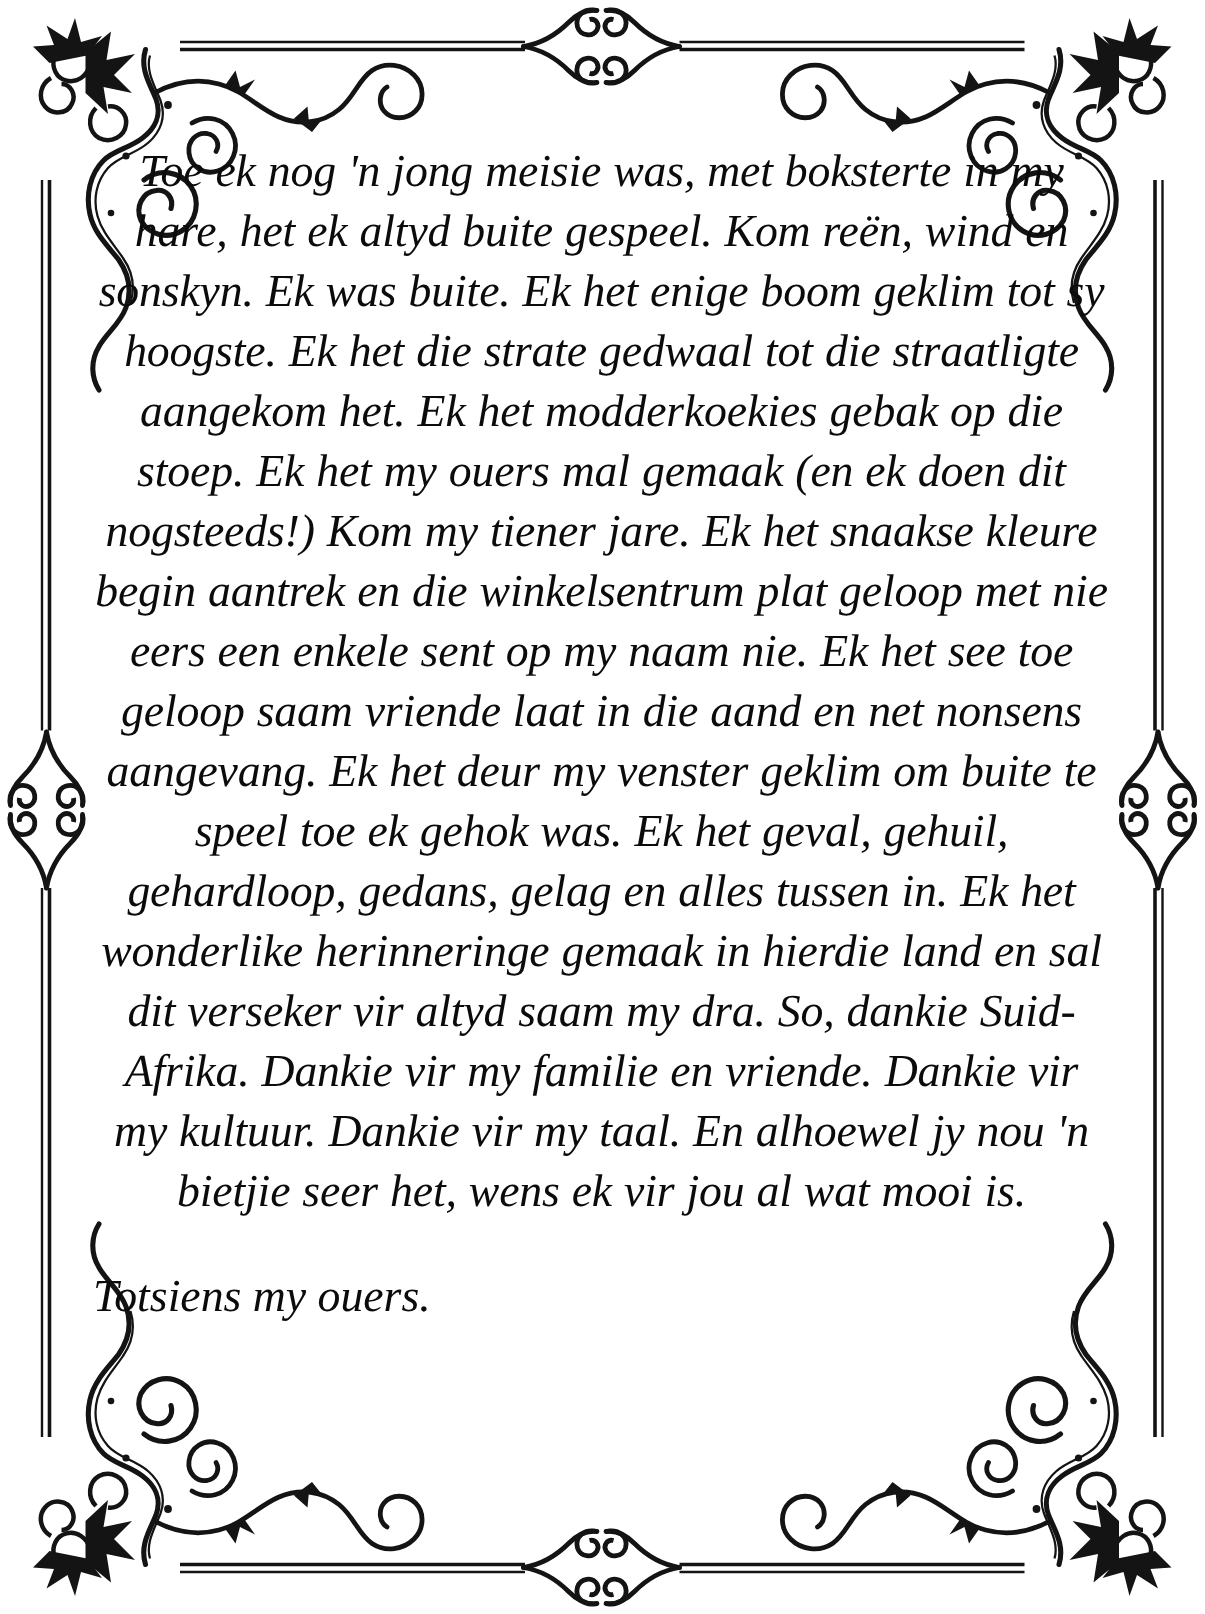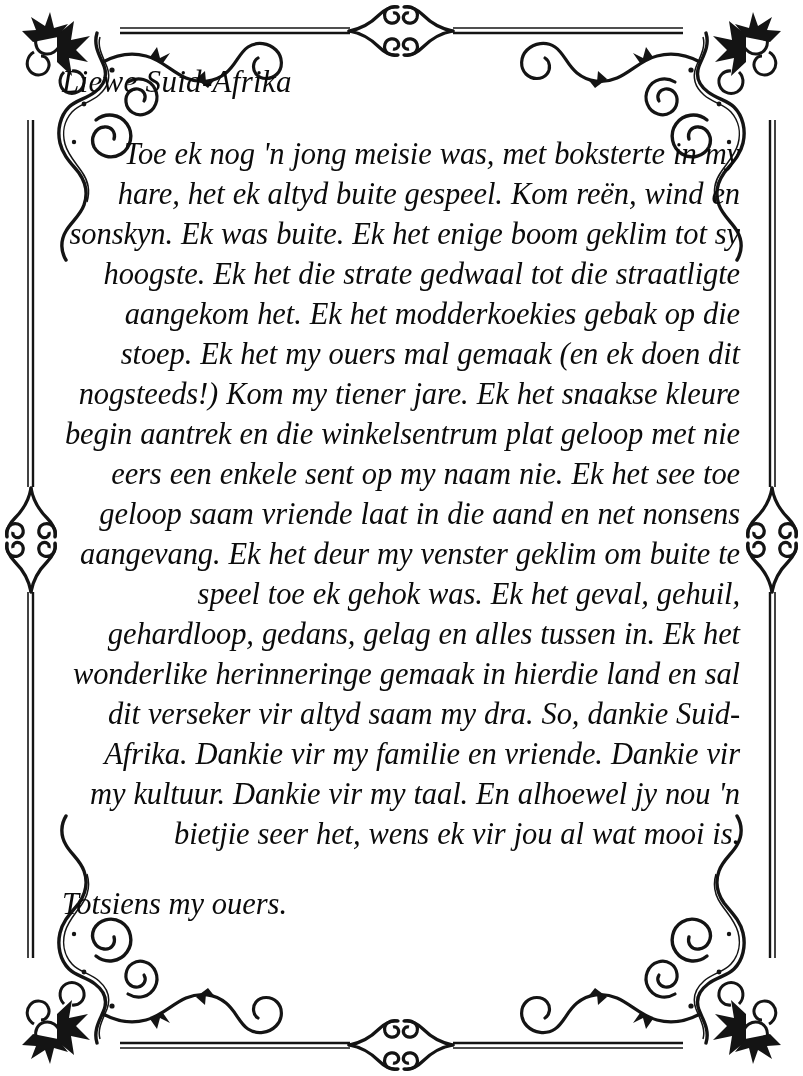--- a/index.html
+++ b/index.html
@@ -45,21 +45,21 @@
   .body-para {
     font-family: "Liberation Serif", "DejaVu Serif", serif;
     font-style: italic;
     font-weight: 400;
     font-size: 30.5px;
     line-height: 40px;
     color: #0b0b0b;
     margin: 0;
     letter-spacing: -0.1px;
     word-spacing: 0.5px;
-    text-align: right;
+    text-align: center;
     hyphens: none;
   }
   .spacer-lg { height: 32px; }
   .spacer-sm { height: 30px; }
   .closing {
     font-family: "Liberation Serif", "DejaVu Serif", serif;
     font-style: italic;
     font-weight: 400;
     font-size: 30.5px;
     line-height: 40px;
@@ -183,20 +183,19 @@
     <use href="#corner-orn" transform="translate(0,1076) scale(1,-1)"></use>
     <use href="#corner-orn" transform="translate(803,1076) scale(-1,-1)"></use>
 
     <use href="#rail-center-h" transform="translate(401,31)"></use>
     <use href="#rail-center-h" transform="translate(401,1045)"></use>
     <use href="#rail-center-v" transform="translate(31,540)"></use>
     <use href="#rail-center-v" transform="translate(772,540)"></use>
   </svg>
 
   <div class="letter-body">
-    <p class="salutation">Liewe Suid-Afrika</p>
     <div class="spacer-lg"></div>
     <p class="body-para">Toe ek nog 'n jong meisie was, met boksterte in my hare, het ek altyd buite gespeel. Kom reën, wind en sonskyn. Ek was buite. Ek het enige boom geklim tot sy hoogste. Ek het die strate gedwaal tot die straatligte aangekom het. Ek het modderkoekies gebak op die stoep. Ek het my ouers mal gemaak (en ek doen dit nogsteeds!) Kom my tiener jare. Ek het snaakse kleure begin aantrek en die winkelsentrum plat geloop met nie eers een enkele sent op my naam nie. Ek het see toe geloop saam vriende laat in die aand en net nonsens aangevang. Ek het deur my venster geklim om buite te speel toe ek gehok was. Ek het geval, gehuil, gehardloop, gedans, gelag en alles tussen in. Ek het wonderlike herinneringe gemaak in hierdie land en sal dit verseker vir altyd saam my dra. So, dankie Suid-Afrika. Dankie vir my familie en vriende. Dankie vir my kultuur. Dankie vir my taal. En alhoewel jy nou 'n bietjie seer het, wens ek vir jou al wat mooi is.</p>
     <div class="spacer-sm"></div>
     <p class="closing">Totsiens my ouers.</p>
   </div>
 
 </div>
 
 </body></html>

